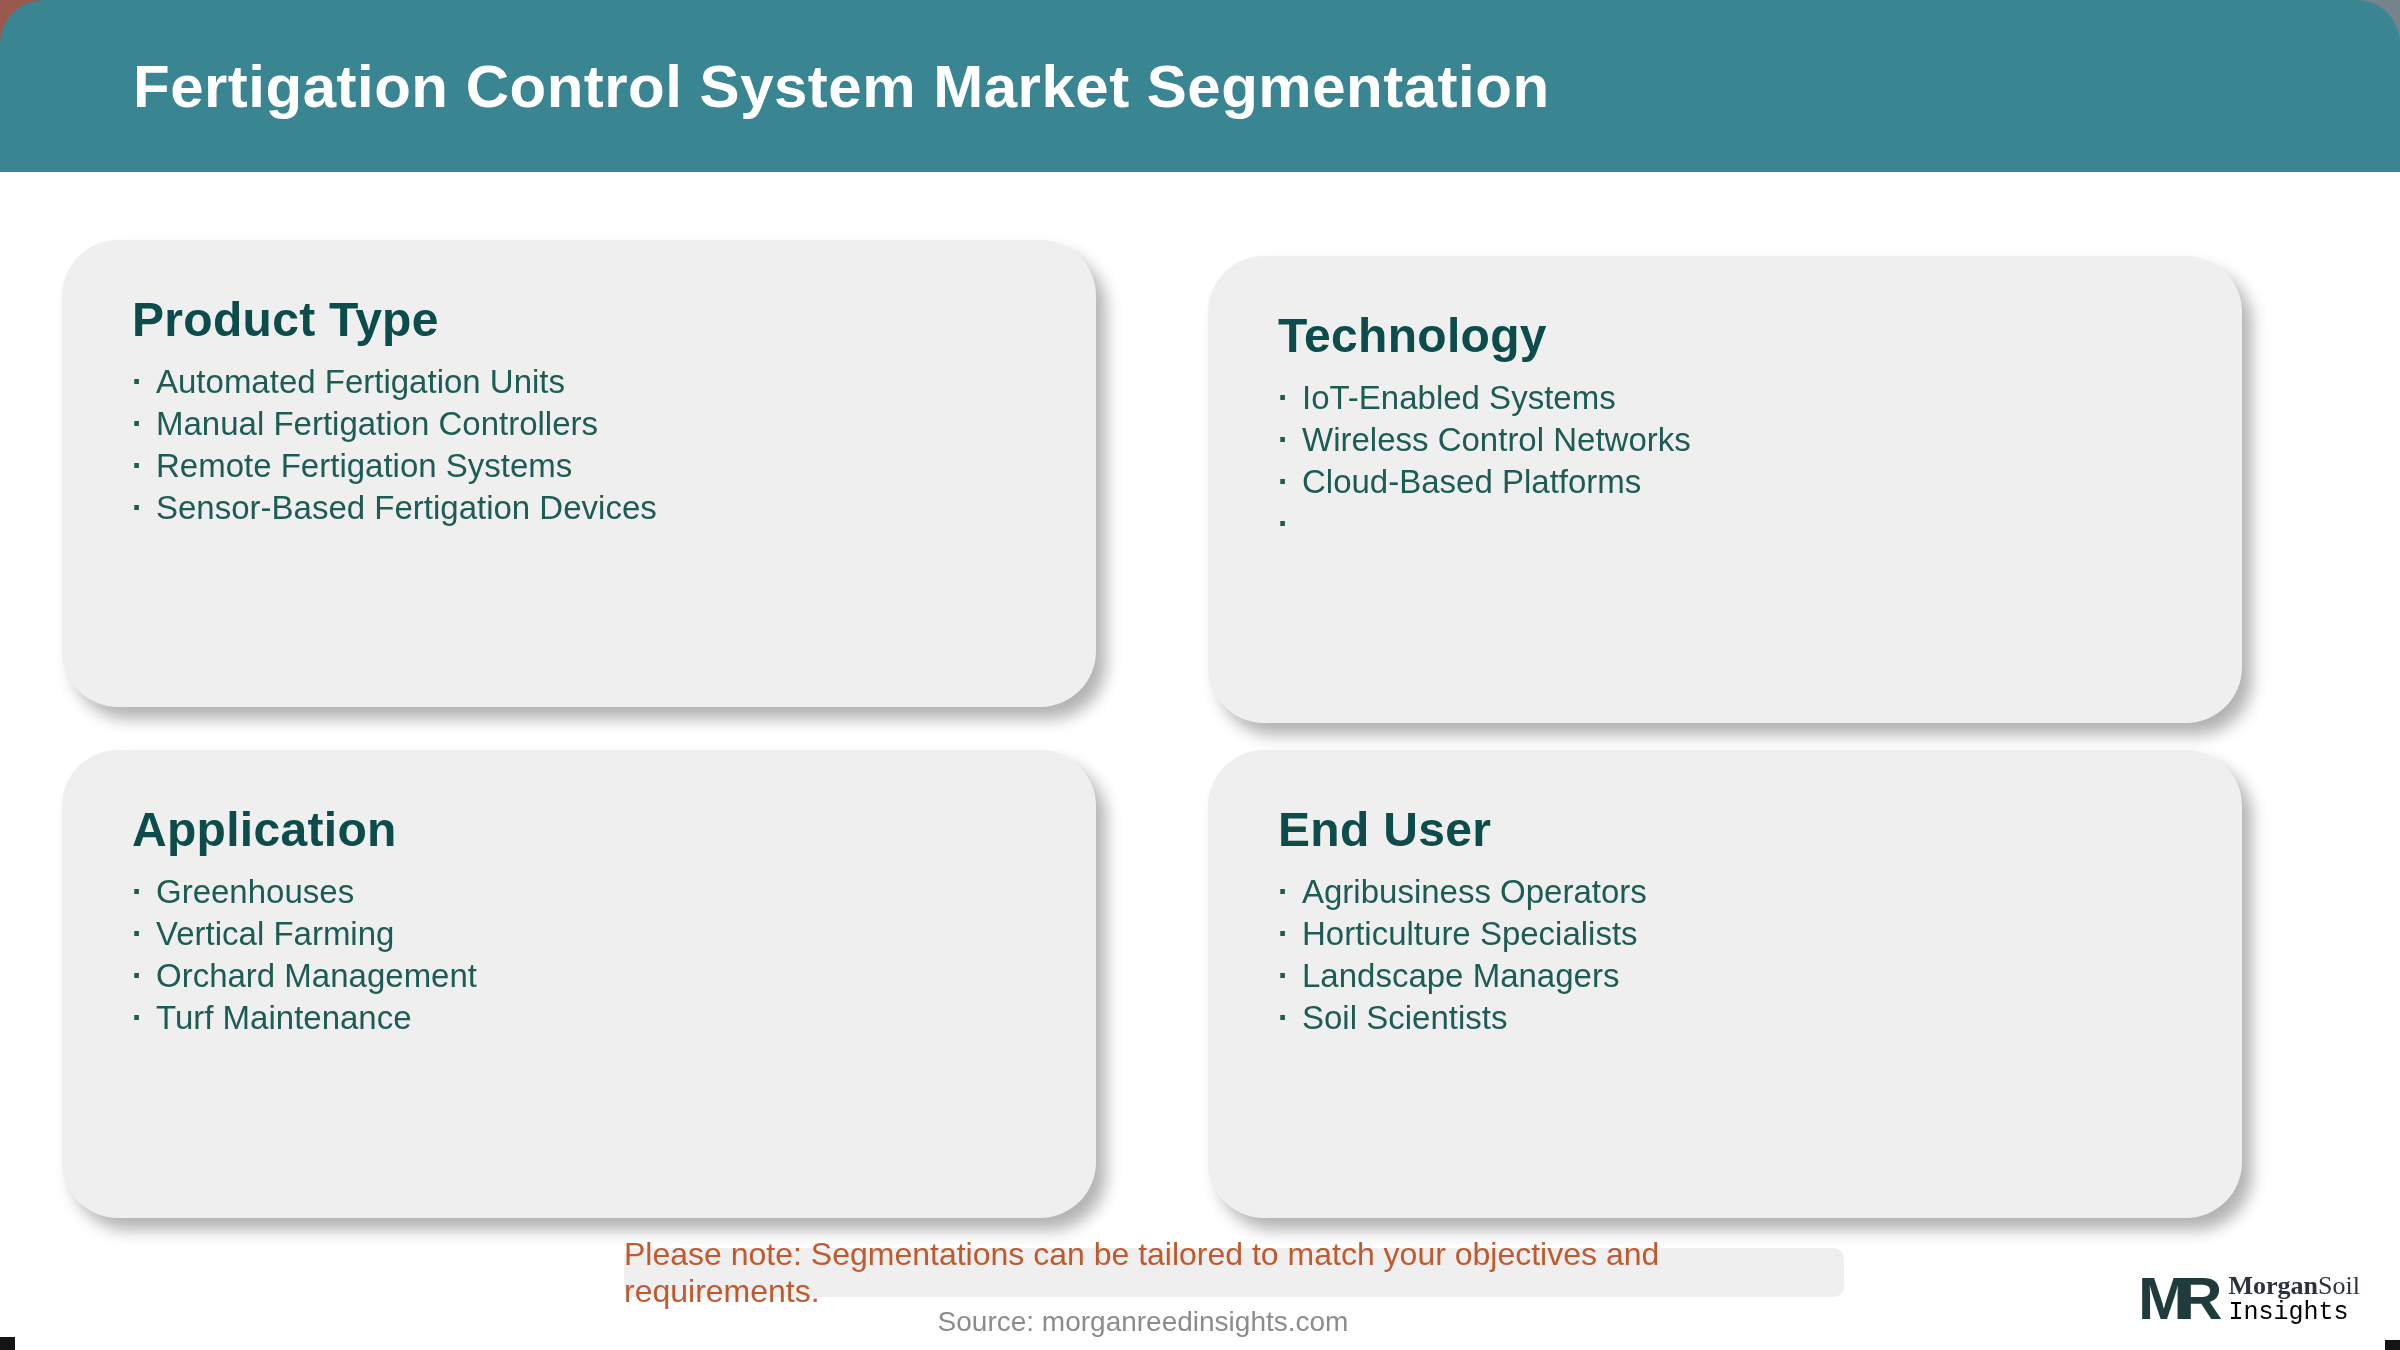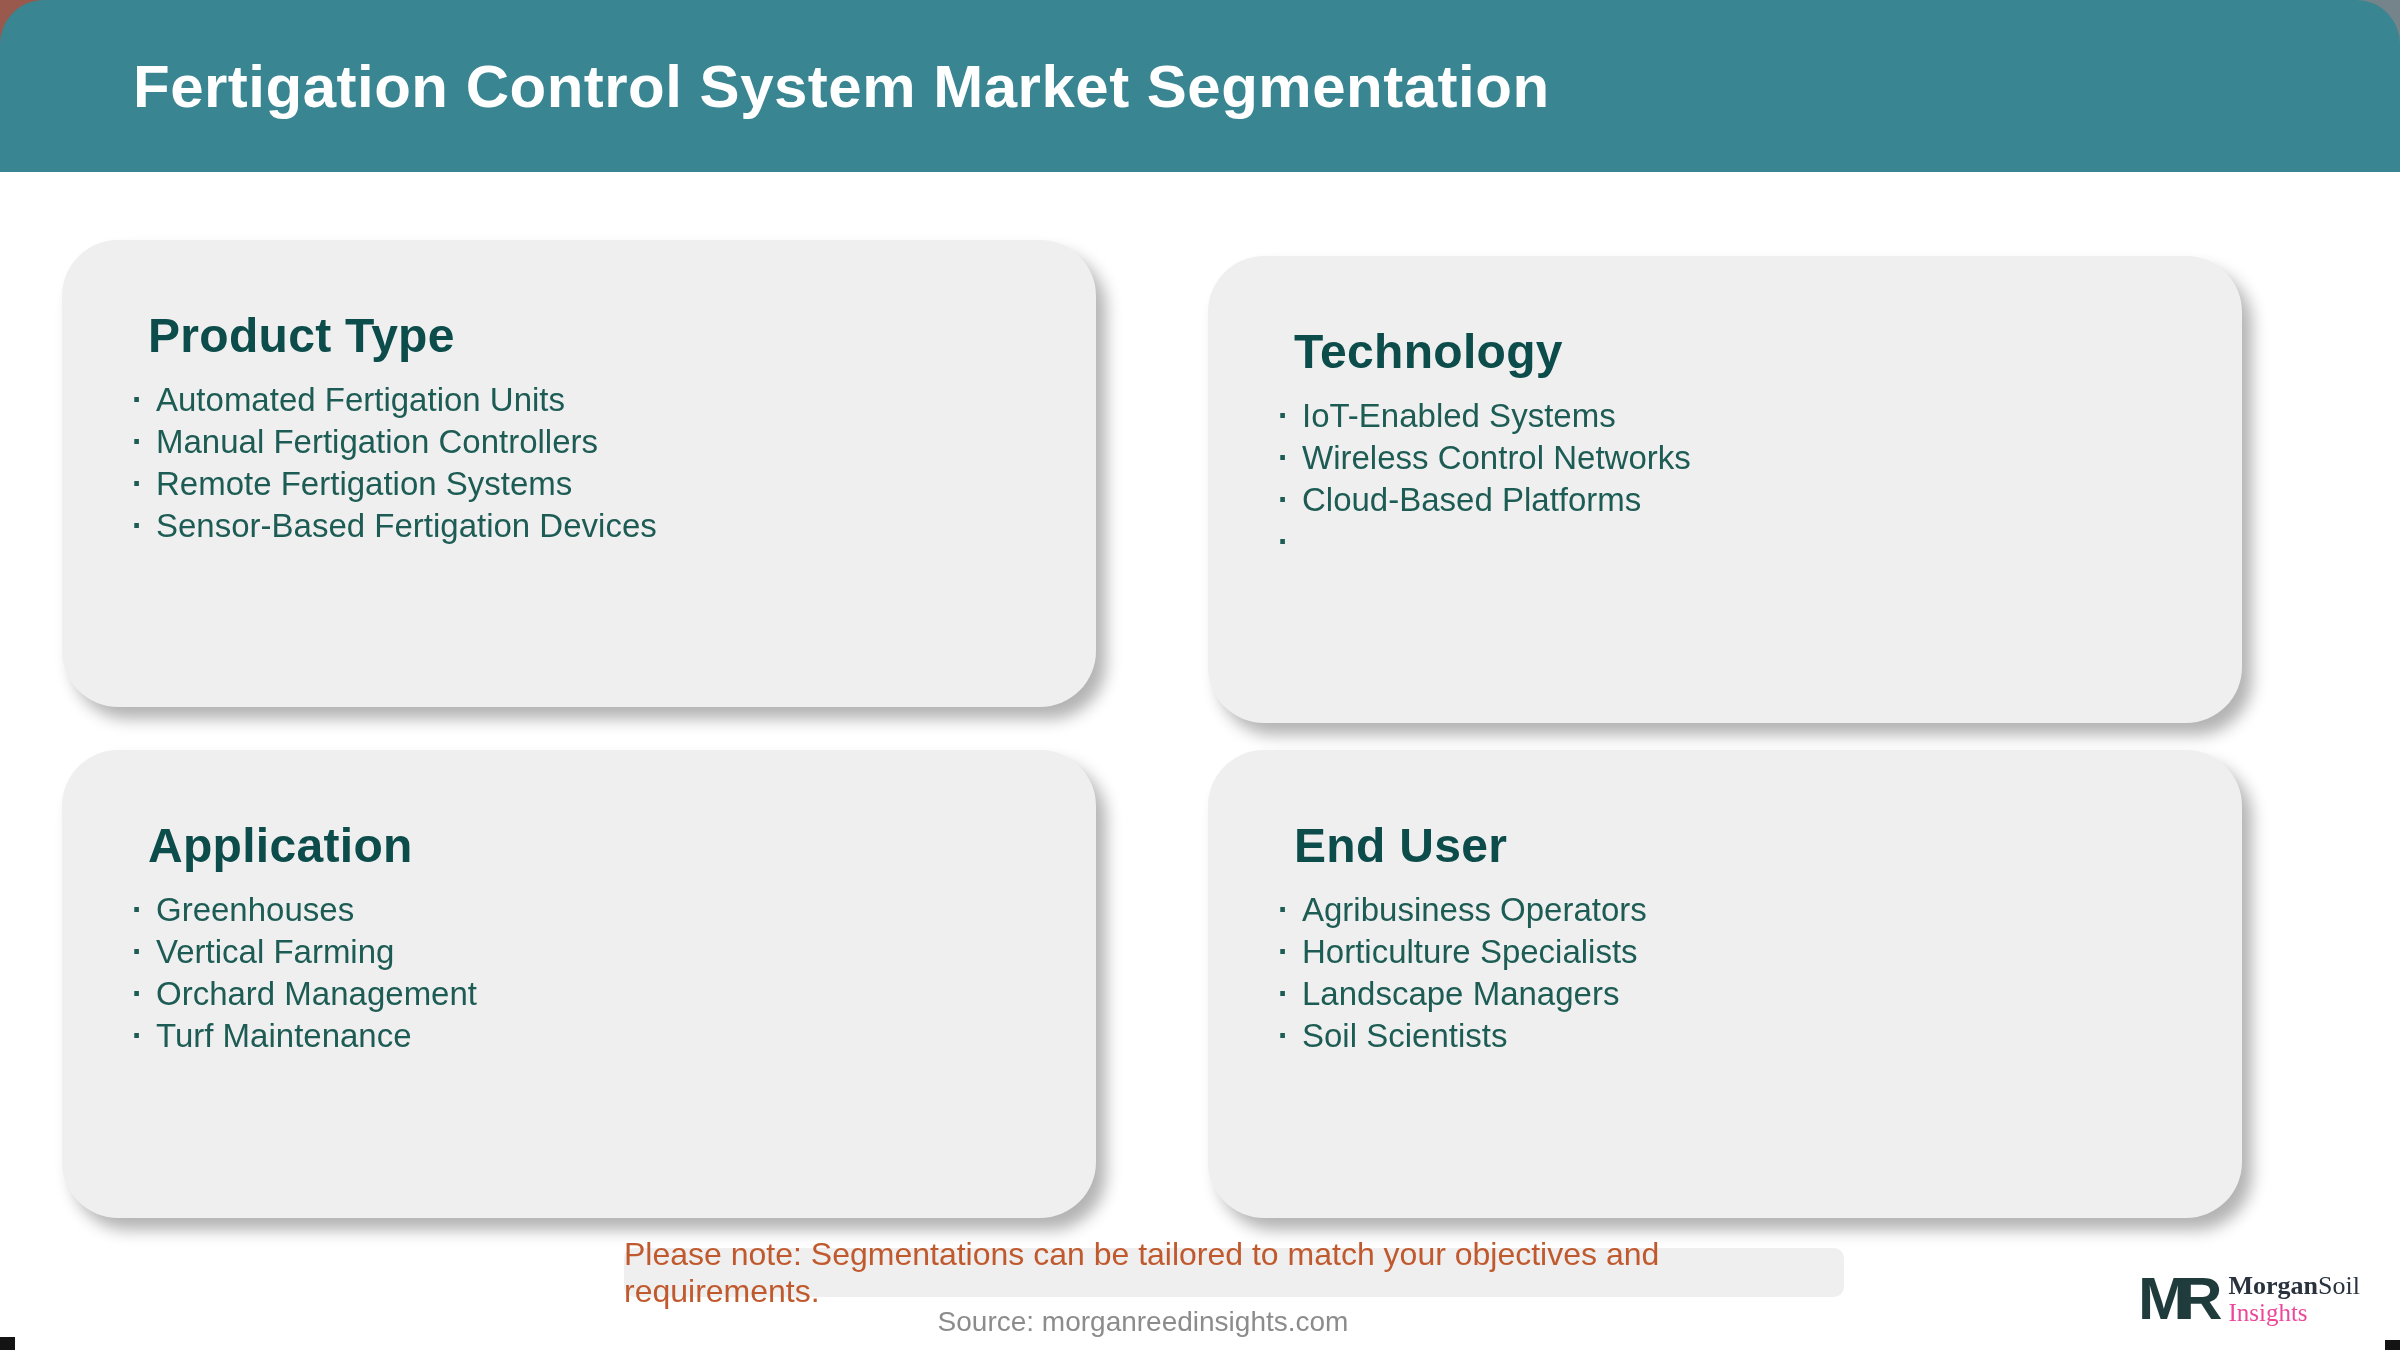--- a/index.html
+++ b/index.html
@@ -20,21 +20,21 @@
   .header h1{
     margin:0;color:#ffffff;font-size:60px;font-weight:800;letter-spacing:.5px;
   }
   
   .card{
     position:absolute;width:1034px;height:467px;background:#efefef;
     border-radius:56px;box-shadow:10px 12px 16px rgba(0,0,0,.30);
     box-sizing:border-box;padding:52px 55px 0 70px;z-index:1;
   }
   .card.r2{height:468px;}
-  .card h2{margin:16px;font-size:48px;font-weight:700;color:#0c4c4a;letter-spacing:.3px;}
+  .card h2{margin:0;font-size:48px;font-weight:700;color:#0c4c4a;letter-spacing:.3px;}
   .items{margin-top:14px;}
   .item{display:flex;align-items:baseline;font-size:33px;line-height:42px;color:#1d5c54;}
   .item .bullet{margin-right:13px;font-weight:700;}
   
   .note{
     position:absolute;left:624px;top:1248px;width:1220px;height:49px;z-index:1;
     background:#efefef;border-radius:10px;display:flex;align-items:center;justify-content:center;
     font-size:32px;color:#c05a2e;
   }
   .source{
@@ -44,21 +44,21 @@
   
   .logo{position:absolute;left:2138px;top:1268px;display:flex;align-items:center;z-index:1;}
   .monogram{
     font-family:"Liberation Sans",sans-serif;font-weight:800;font-size:62px;
     letter-spacing:-12px;color:#1f3b3b;line-height:1;padding-right:18px;
     transform:scaleY(.95);
   }
   .logo-text{display:flex;flex-direction:column;line-height:1.04;}
   .logo-line1{font-family:"Liberation Serif",serif;font-size:26px;color:#2a323e;}
   .logo-line1 .bold{font-weight:700;}
-  .logo-line2{font-family:Liberation Serif, serif;font-size:25px;color:#ec4899;}
+  .logo-line2{font-family:Liberation Mono, monospace;font-size:25px;color:#000000;}
   
   .mark{position:absolute;background:#141414;z-index:2;}
   .mark.bl{left:0;top:1337px;width:15px;height:13px;}
   .mark.br{left:2385px;top:1340px;width:15px;height:10px;}
 </style>
 </head>
 <body>
 
 <div class="stage">
 

